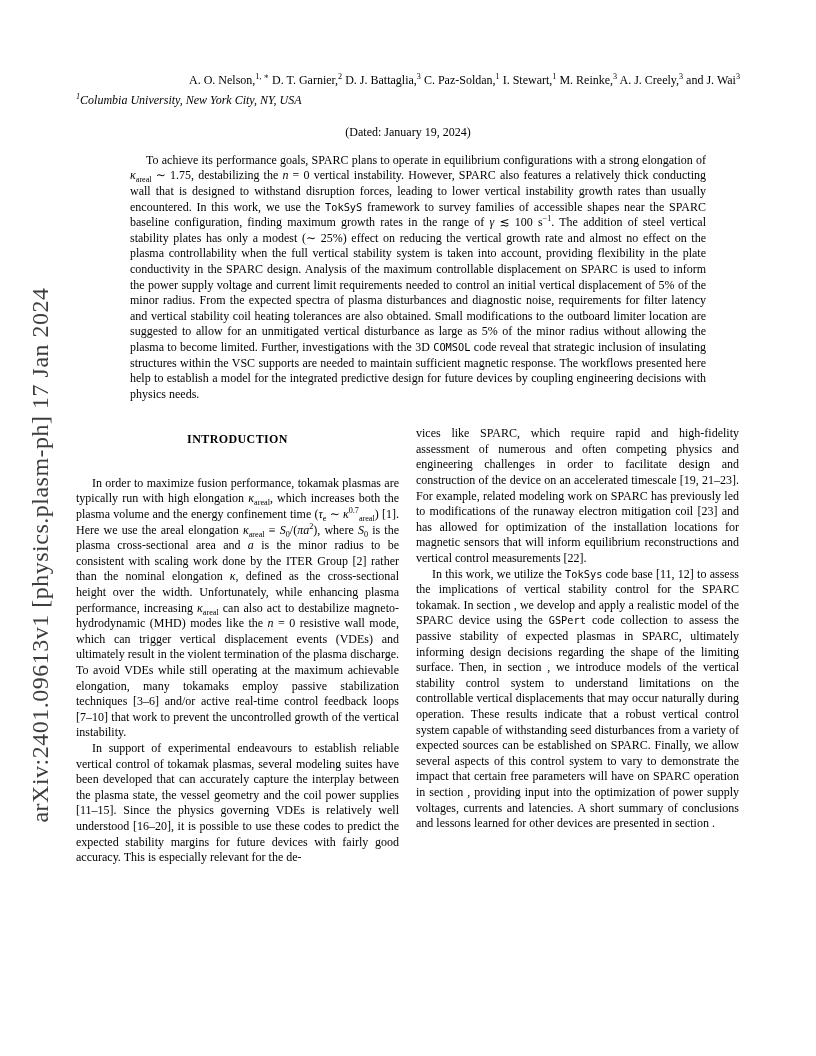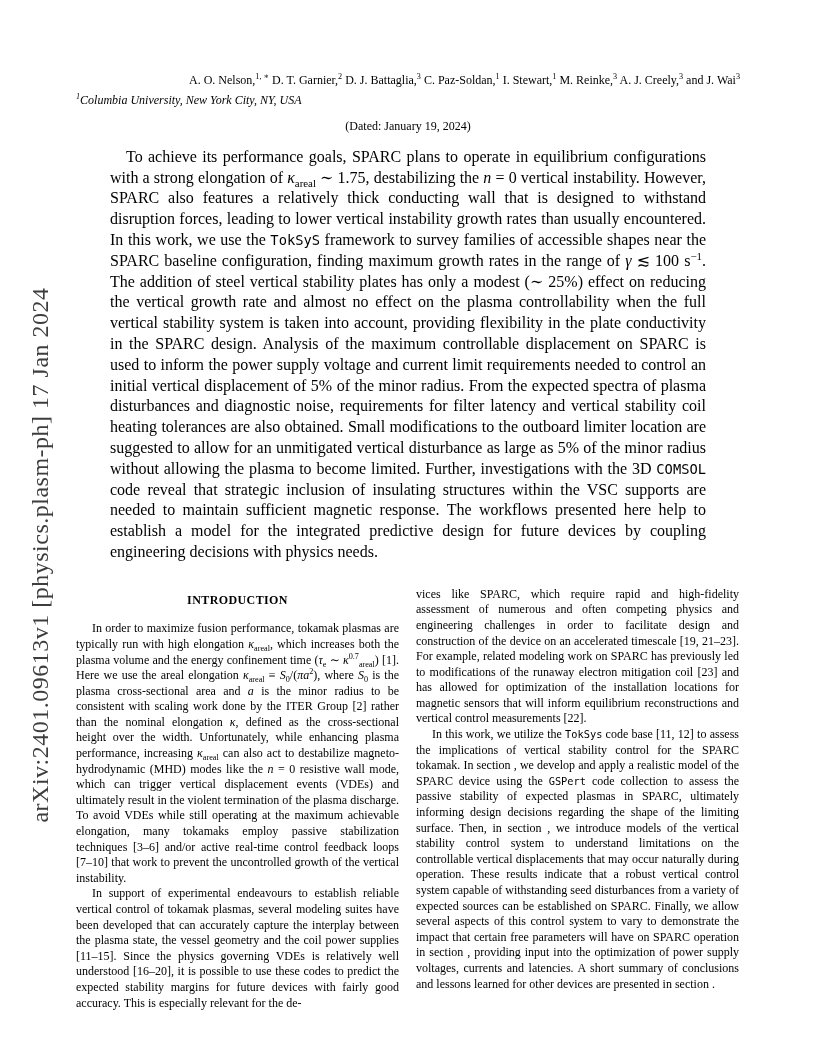--- a/index.html
+++ b/index.html
@@ -24,45 +24,45 @@
   .content { position:absolute; left:76px; top:60px; width:664px; }
 
   .title { font-size:16.5px; font-weight:bold; text-align:center; line-height:1.25; }
 
   .authors { margin-top:13px; font-size:12px; text-align:right; }
   sup { font-size:0.68em; vertical-align:super; line-height:0; }
   sub { font-size:0.68em; vertical-align:sub; line-height:0; }
 
   .affiliations { margin-top:4px; font-style:italic; font-size:12px; line-height:1.4; }
   .affil { white-space:nowrap; }
-  .date-line { text-align:center; font-size:12px; margin-top:10px; }
+  .date-line { text-align:center; font-size:12px; margin-top:16px; }
 
   .abstract {
-    margin:13px 34px 0 34px;
-    font-size:16px;
+    margin:13px 34px 0 54px;
+    font-size:12px;
     line-height:1.3;
     text-align:justify;
     text-indent:16px;
     hyphens:auto;
   }
 
   .columns { display:flex; gap:17px; margin-top:24px; }
   .col {
     width:323px;
     font-size:12px;
     line-height:1.3;
     text-align:justify;
     hyphens:auto;
   }
   .section-heading {
     font-size:12px;
     font-weight:bold;
     text-align:center;
     letter-spacing:0.4px;
-    margin:6px 0 13px 0;
+    margin:6px 0 28px 0;
   }
   p.para { text-indent:16px; }
   p.para.noindent { text-indent:0; }
 
   .tt { font-family:"DejaVu Sans Mono","Liberation Mono",monospace; font-size:0.86em; }
   i { font-style:italic; }
 </style>
 </head>
 <body>
 

